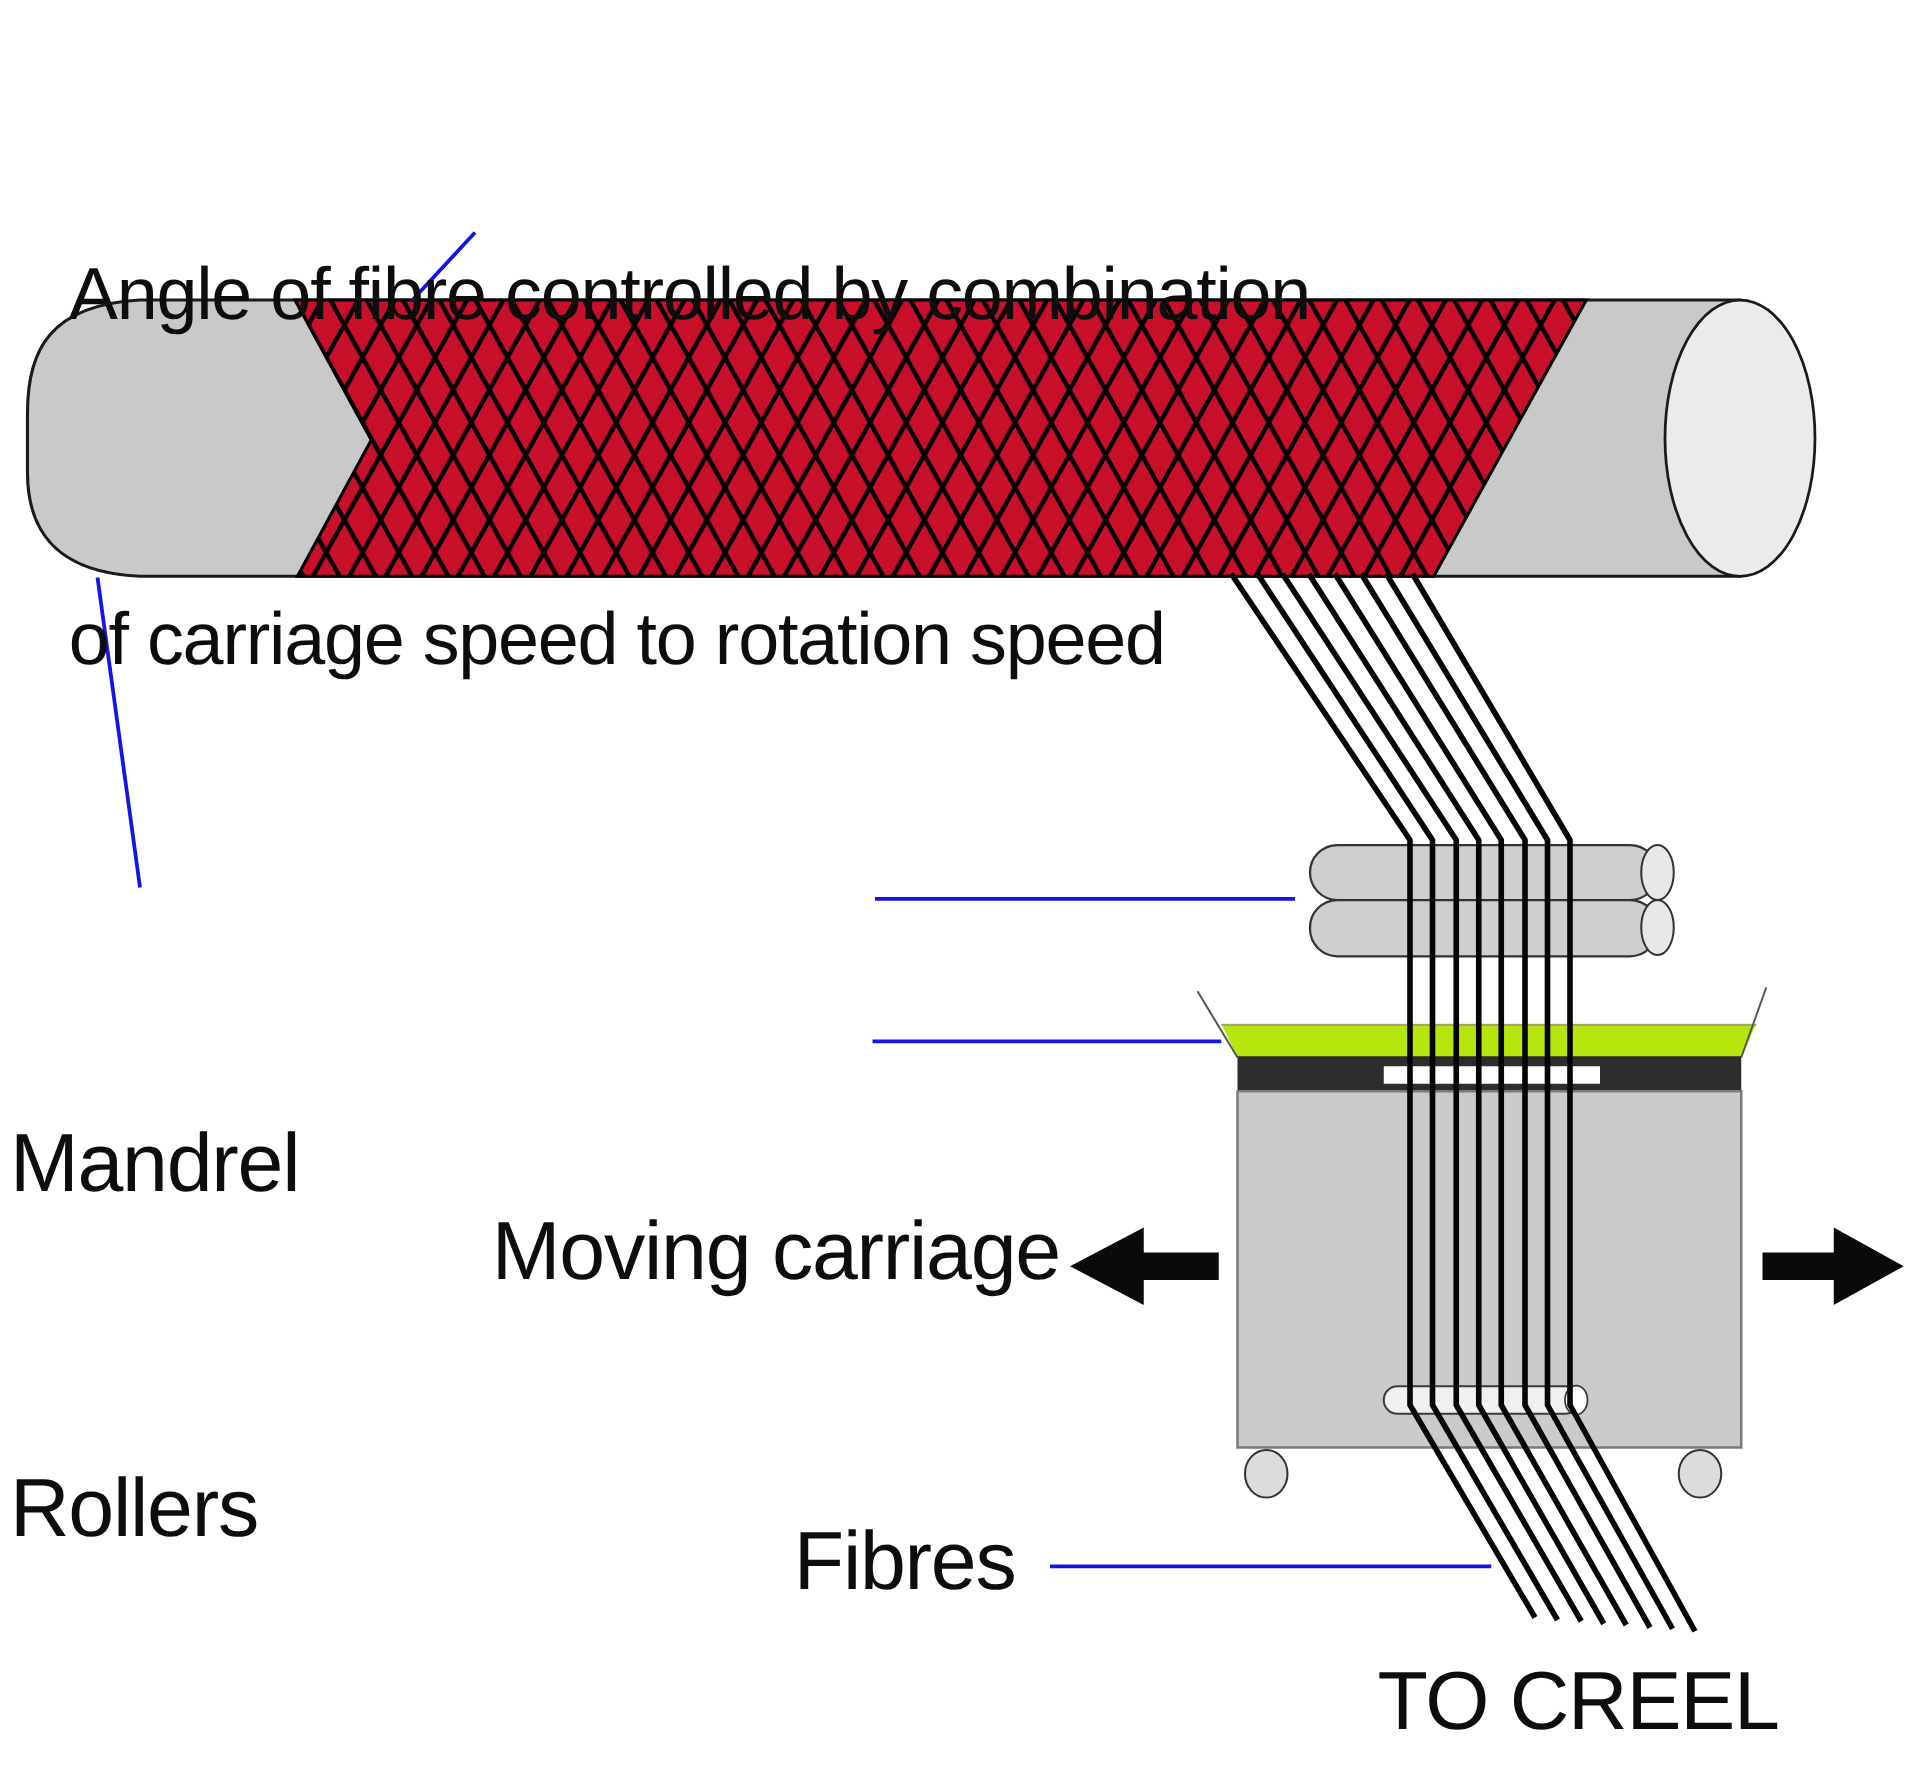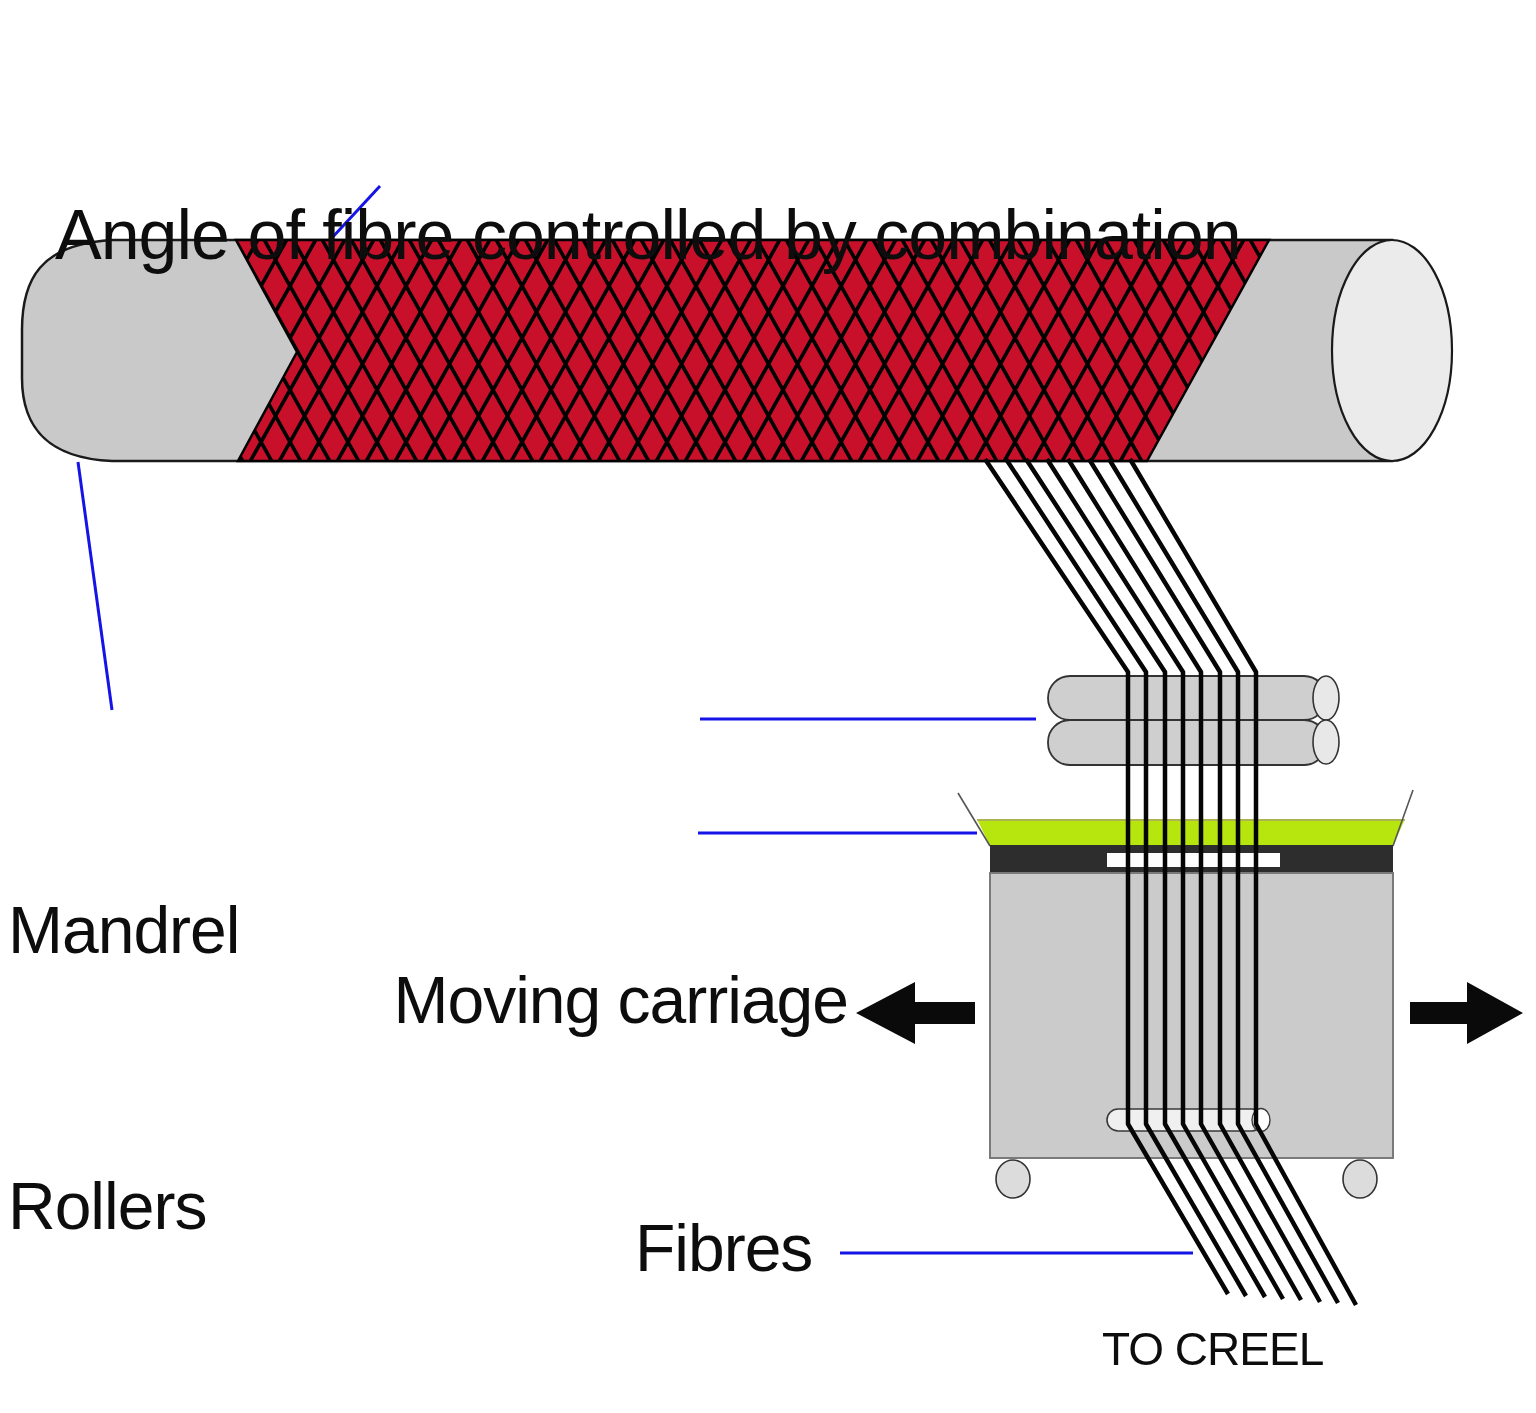--- a/index.html
+++ b/index.html
@@ -1,26 +1,26 @@
 <!DOCTYPE html>
 <html><head>
 <meta charset="utf-8">
 <style>
   html,body{margin:0;padding:0;background:#ffffff;}
   #stage{position:relative;width:1536px;height:1413px;background:#ffffff;overflow:hidden;
          font-family:"Liberation Sans", sans-serif;color:#0d0d0d;}
   #diagram-svg{position:absolute;left:0;top:0;}
   .lbl{position:absolute;white-space:pre;font-weight:400;letter-spacing:-1px;}
-  .title{left:55px;top:5px;font-size:70px;line-height:92px;}
+  .title{left:55px;top:5px;font-size:59px;line-height:92px;}
   .rotating-mandrel{left:8px;top:700px;font-size:66px;line-height:92px;}
   .nip-rollers{right:846px;top:685px;font-size:66px;}
   .resin-bath{right:846px;top:797px;font-size:66px;}
   .moving-carriage{right:688px;top:962px;font-size:66px;}
   .fibres{left:635px;top:1210px;font-size:66px;}
-  .to-creel{left:1102px;top:1322px;font-size:46px;}
+  .to-creel{left:1102px;top:1322px;font-size:66px;}
 </style>
 </head>
 <body>
 
 <div id="stage">
 
   <svg id="diagram-svg" width="1536" height="1413" viewBox="0 0 1536 1413">
     <defs>
       <pattern id="xhatch" width="29" height="52" patternUnits="userSpaceOnUse">
         <path d="M0,26 L14.5,0 L29,26 L14.5,52 Z" fill="none" stroke="#000000" stroke-width="3.6"></path>
@@ -75,20 +75,21 @@
     </g>
 
     <g>
       <polygon points="856,1013 915,982 915,1002 975,1002 975,1024 915,1024 915,1044" fill="#0a0a0a"></polygon>
       <polygon points="1410,1002 1467,1002 1467,982 1523,1013 1467,1044 1467,1024 1410,1024" fill="#0a0a0a"></polygon>
     </g>
   </svg>
 
   <div class="lbl title">
     <div>Angle of fibre controlled by combination</div>
+    <div>of carriage speed to rotation speed</div>
   </div>
 
   <div class="lbl rotating-mandrel">
     <div>Mandrel</div>
     <div>Rollers</div>
   </div>
 
 
 
   <div class="lbl moving-carriage">Moving carriage</div>

